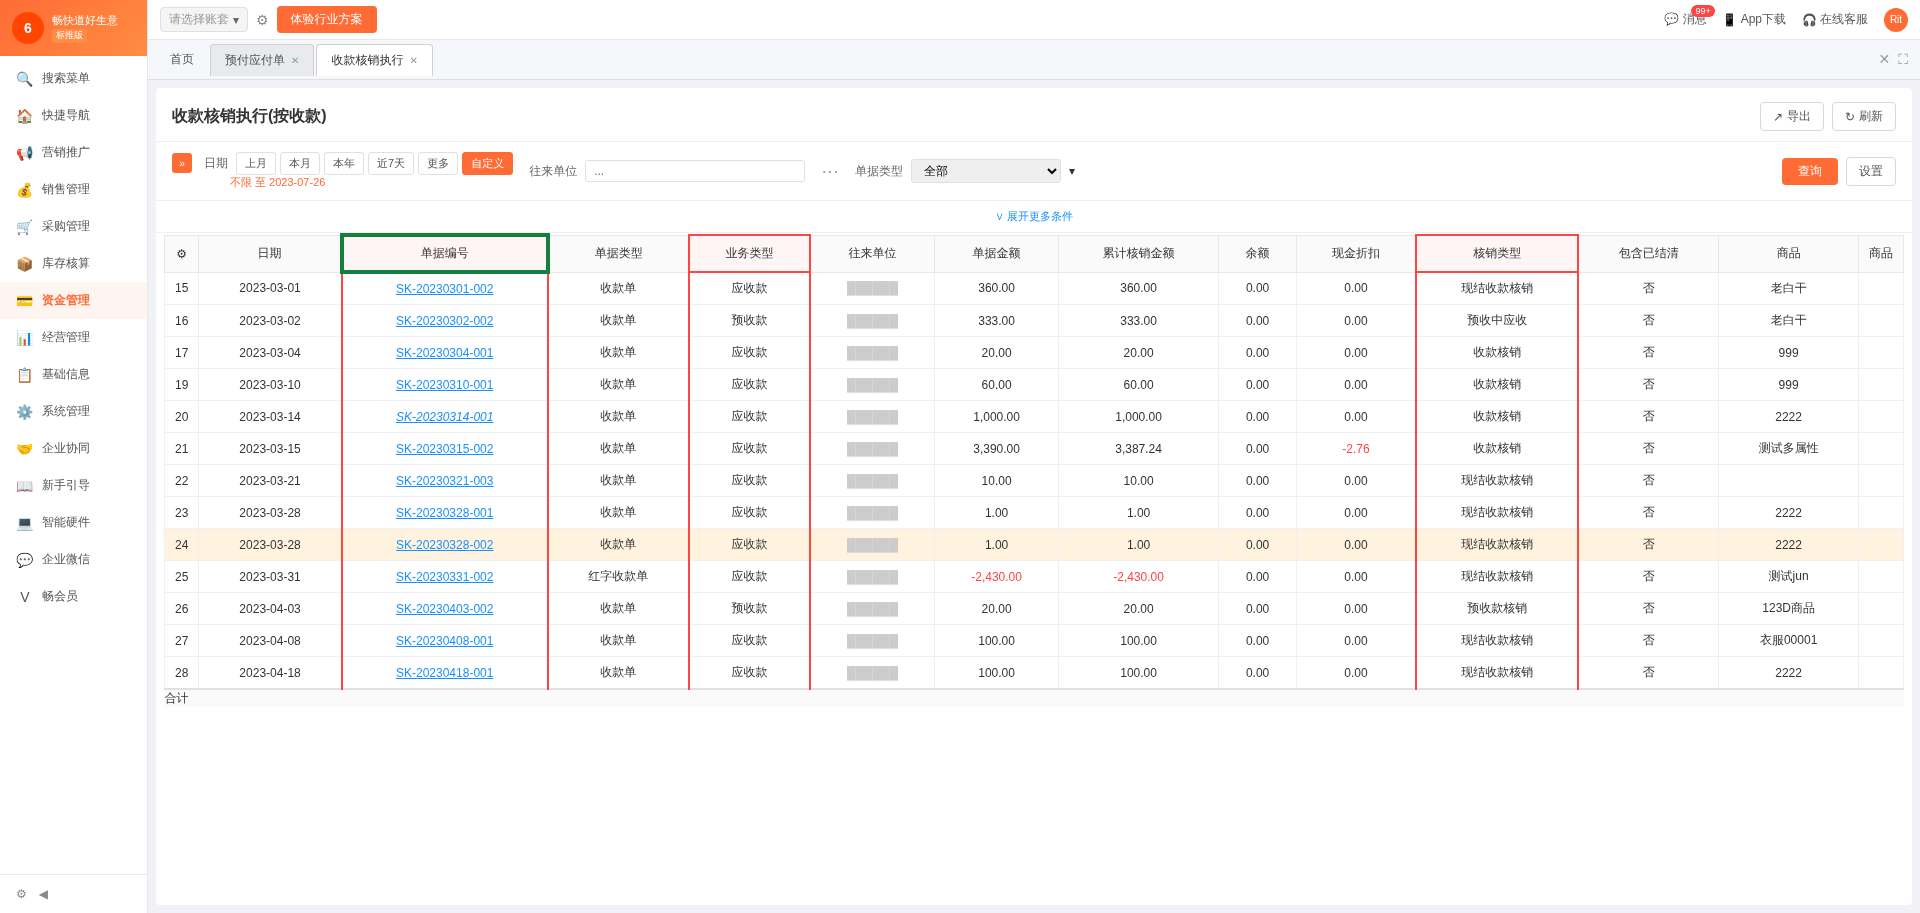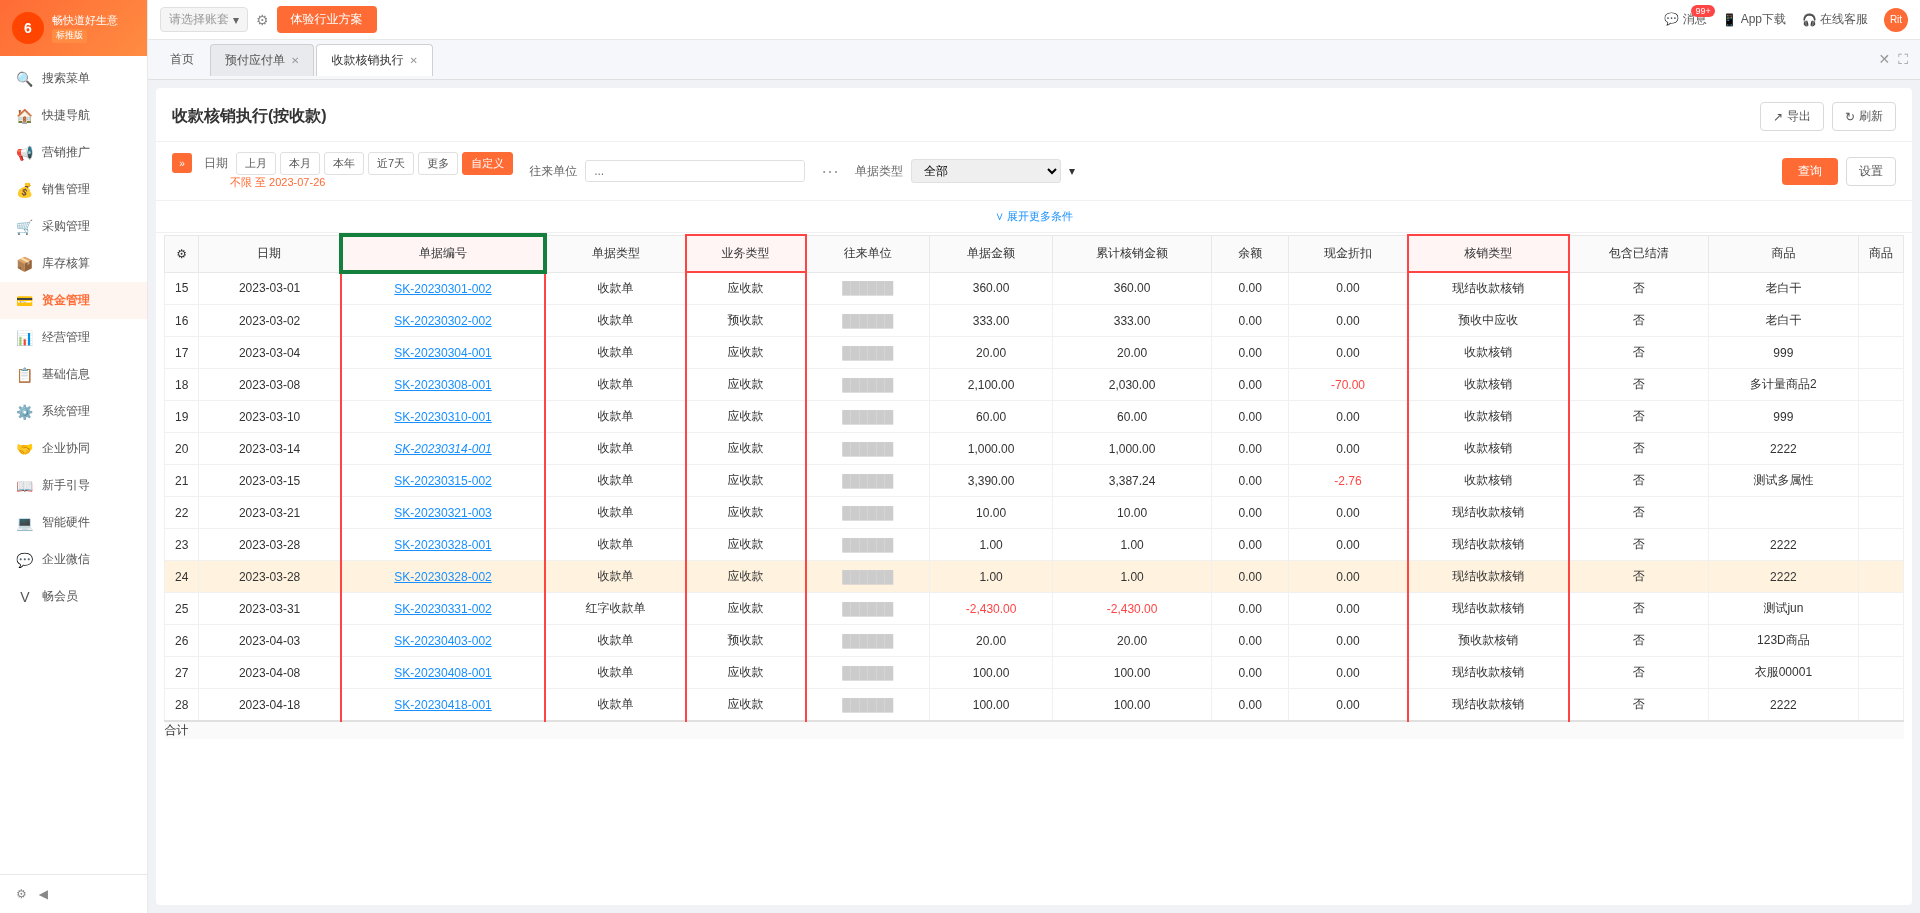--- a/index.html
+++ b/index.html
@@ -341,36 +341,20 @@
       <td class="">20.00</td>
       <td class="">20.00</td>
       <td>0.00</td>
       <td class="">0.00</td>
       <td style="border-left: 2px solid #ff4444; border-right: 2px solid #ff4444;">收款核销</td>
       <td>否</td>
       <td>999</td>
       <td style="width:32px;"></td>
     </tr>
             <tr>
-      <td>18</td>
-      <td>2023-03-08</td>
-      <td style="border-left: 2px solid #ff4444; border-right: 2px solid #ff4444;"><a class="link">SK-20230308-001</a></td>
-      <td>收款单</td>
-      <td style="border-left: 2px solid #ff4444; border-right: 2px solid #ff4444;">应收款</td>
-      <td style="color:#ccc;">██████</td>
-      <td class="">2,100.00</td>
-      <td class="">2,030.00</td>
-      <td>0.00</td>
-      <td class="red">-70.00</td>
-      <td style="border-left: 2px solid #ff4444; border-right: 2px solid #ff4444;">收款核销</td>
-      <td>否</td>
-      <td>多计量商品2</td>
-      <td style="width:32px;"></td>
-    </tr>
-            <tr>
       <td>19</td>
       <td>2023-03-10</td>
       <td style="border-left: 2px solid #ff4444; border-right: 2px solid #ff4444;"><a class="link">SK-20230310-001</a></td>
       <td>收款单</td>
       <td style="border-left: 2px solid #ff4444; border-right: 2px solid #ff4444;">应收款</td>
       <td style="color:#ccc;">██████</td>
       <td class="">60.00</td>
       <td class="">60.00</td>
       <td>0.00</td>
       <td class="">0.00</td>

